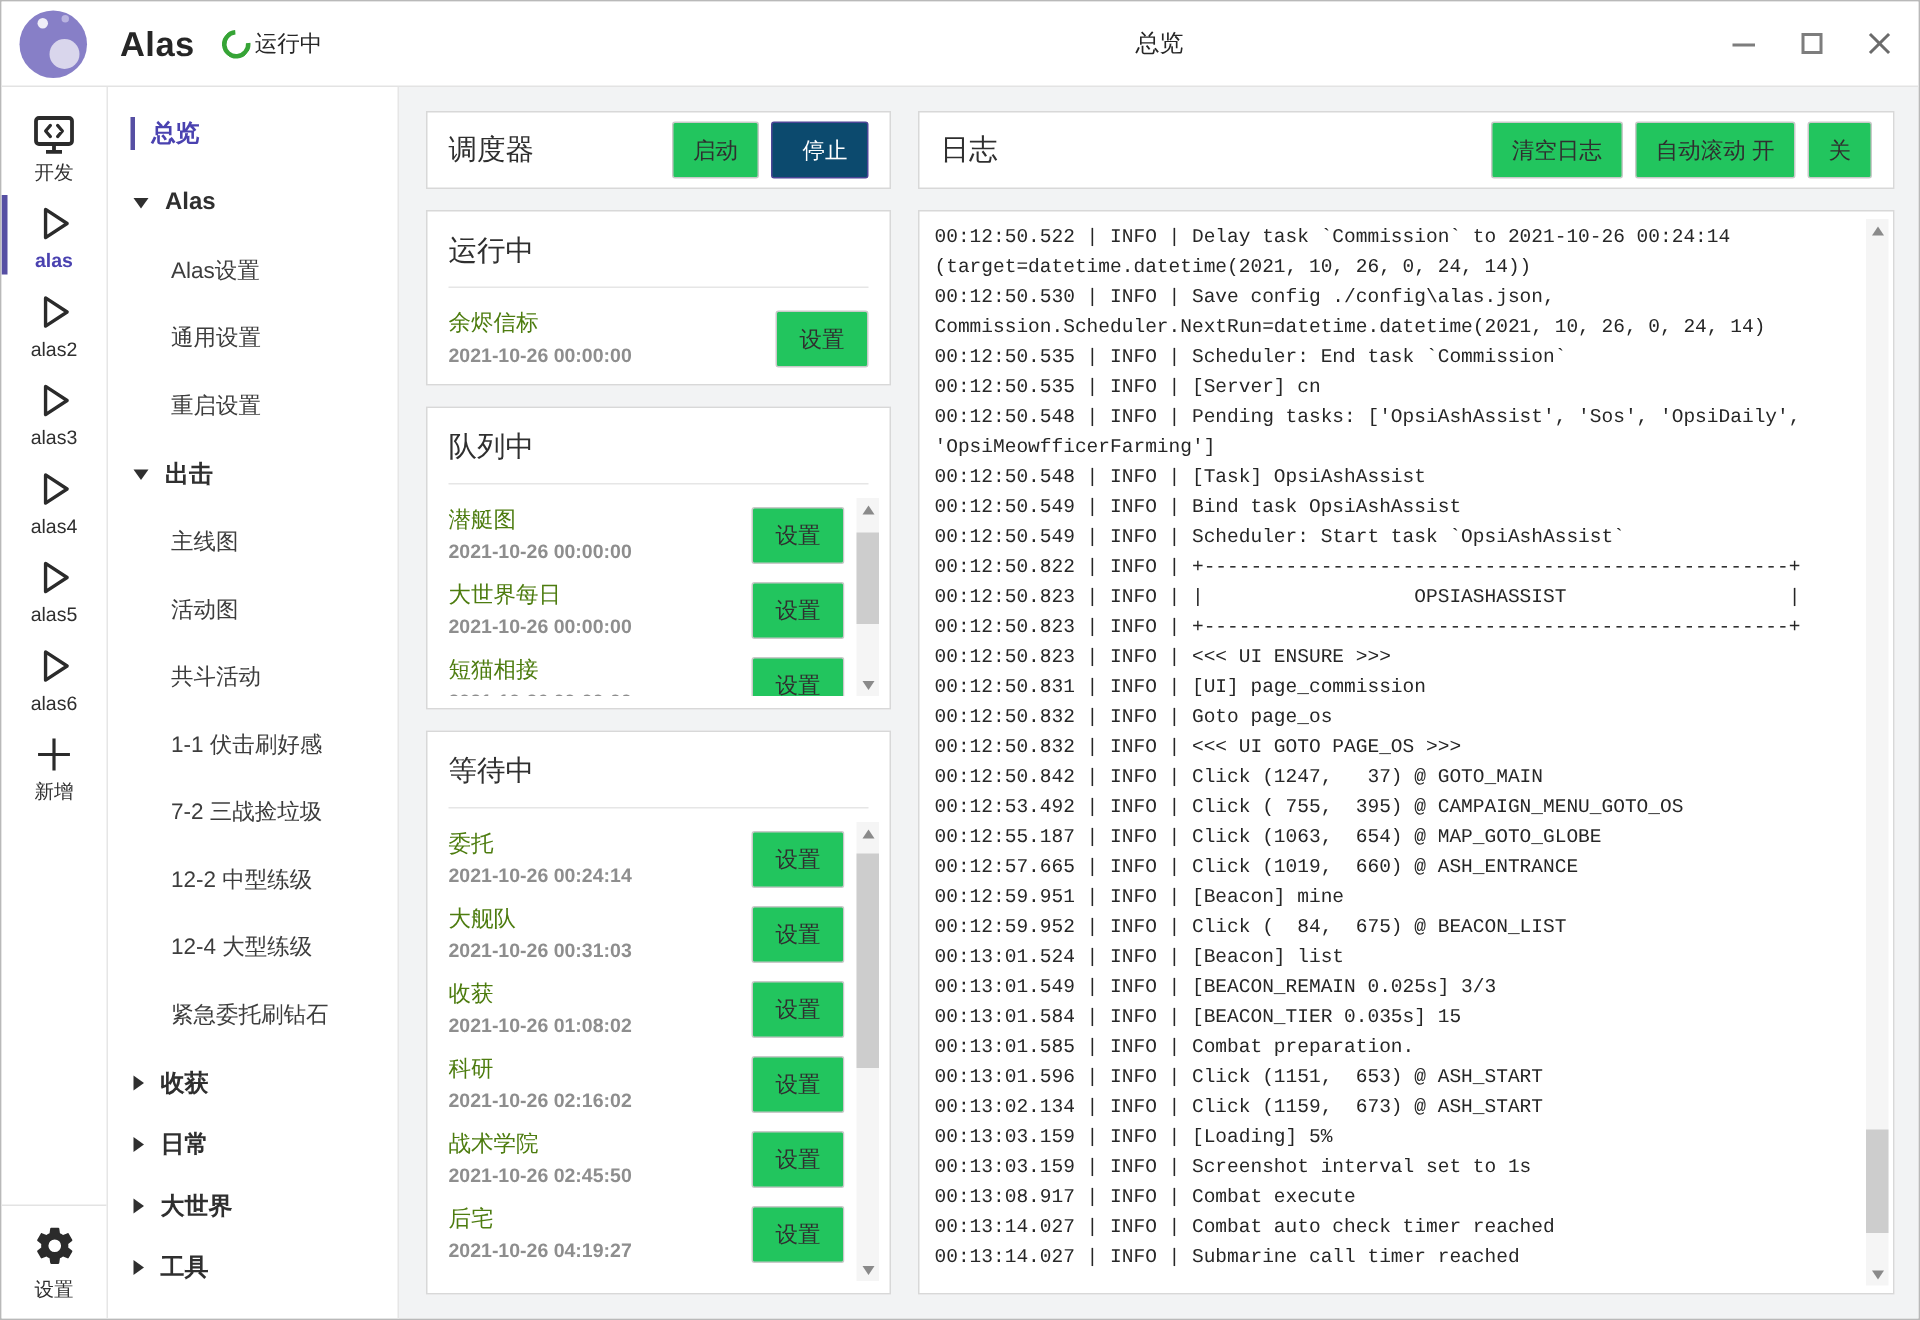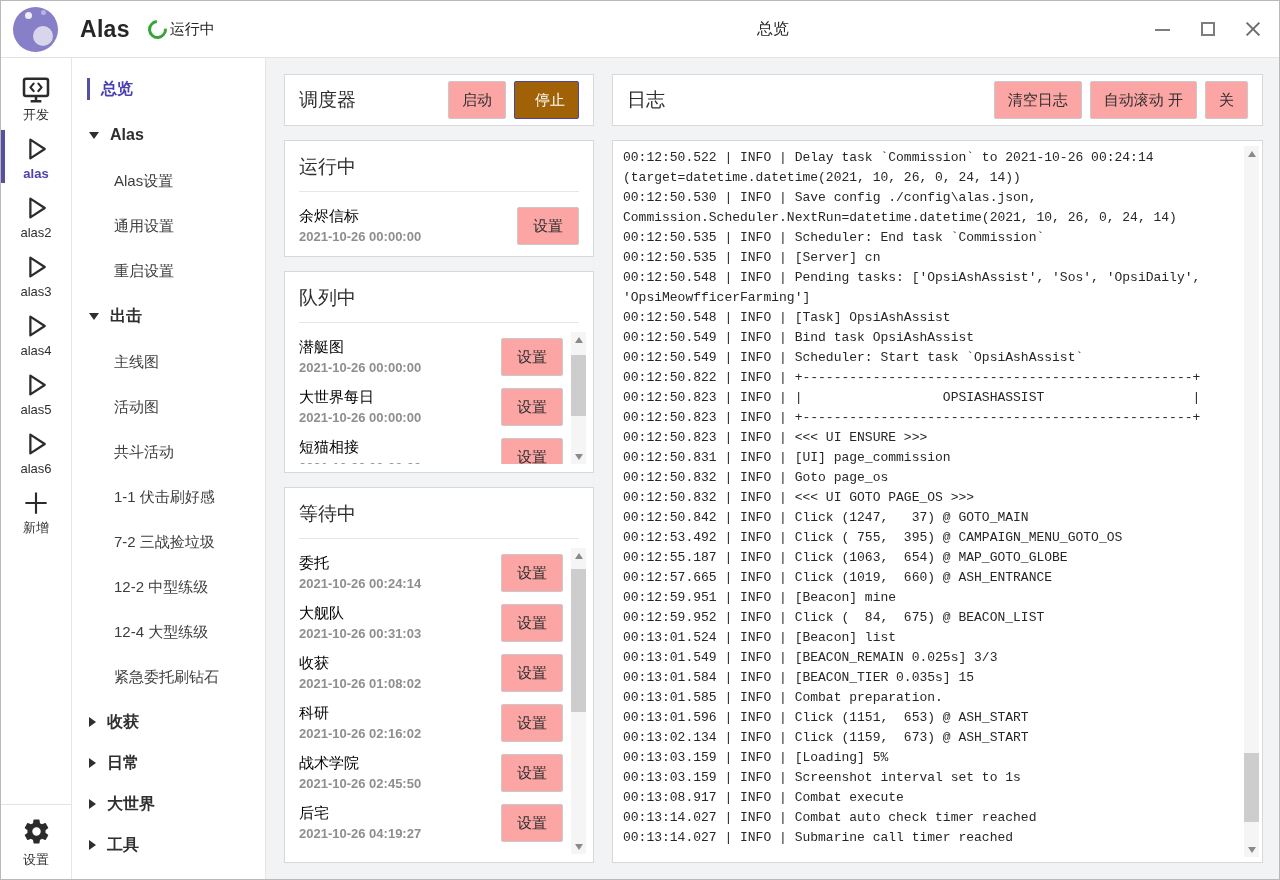--- a/index.html
+++ b/index.html
@@ -49,28 +49,28 @@
 
   
   .content{flex:1;background:#f2f3f4;display:flex;gap:18px;padding:16px 16px 16px 18px;min-height:0;}
   .col-left{flex:0 0 310px;display:flex;flex-direction:column;min-height:0;}
   .col-right{flex:1;display:flex;flex-direction:column;min-width:0;}
   .card{background:#fff;border:1px solid #d8d8d8;margin-bottom:14px;flex-shrink:0;}
   .card.grow{flex:1 1 auto;min-height:0;display:flex;flex-direction:column;margin-bottom:0;}
   .card-head{height:52px;display:flex;align-items:center;justify-content:space-between;padding:0 14px;}
   .card-head-title{font-size:19px;color:#2f2f2f;}
   .head-buttons{display:flex;gap:8px;}
-  .btn{background:#fca5a5;border:1px solid #c9c9c9;color:#2f2f2f;font-size:15px;height:38px;padding:0 13px;border-radius:2px;cursor:pointer;font-family:inherit;white-space:nowrap;}
-  .btn.primary{background:#a16207;border-color:#4c4696;color:#fff;padding-left:20px;}
+  .btn{background:#22c55e;border:1px solid #c9c9c9;color:#2f2f2f;font-size:15px;height:38px;padding:0 13px;border-radius:2px;cursor:pointer;font-family:inherit;white-space:nowrap;}
+  .btn.primary{background:#0c4a6e;border-color:#4c4696;color:#fff;padding-left:20px;}
   .card-title{font-size:19px;color:#2f2f2f;padding:13px 14px 11px;}
   .divider{border-top:1px solid #e6e6e6;margin:0 14px;}
   .task-list{padding:9px 14px 5px;}
   .task-row{height:50px;display:flex;align-items:center;}
   .task-info{flex:1;min-width:0;}
-  .task-name{font-size:15px;color:#000000;line-height:22px;white-space:nowrap;}
+  .task-name{font-size:15px;color:#4d7c0f;line-height:22px;white-space:nowrap;}
   .task-time{font-size:13px;color:#8e8e8e;line-height:20px;font-weight:bold;white-space:nowrap;}
   .task-row .btn{height:38px;padding:0 15px;flex:0 0 auto;}
   .list-wrap{display:flex;align-items:stretch;padding:9px 7px 8px 14px;}
   .list-wrap .task-list{flex:1;min-width:0;overflow:hidden;padding:0;}
   .list-wrap.grow{flex:1;min-height:0;}
 
   
   .vscroll{flex:0 0 15px;width:15px;background:#f5f5f5;display:flex;flex-direction:column;margin-left:8px;}
   .vs-arrow{height:15px;display:flex;align-items:center;justify-content:center;}
   .vs-arrow.up i{width:0;height:0;border-left:4px solid transparent;border-right:4px solid transparent;border-bottom:6px solid #8a8a8a;}

